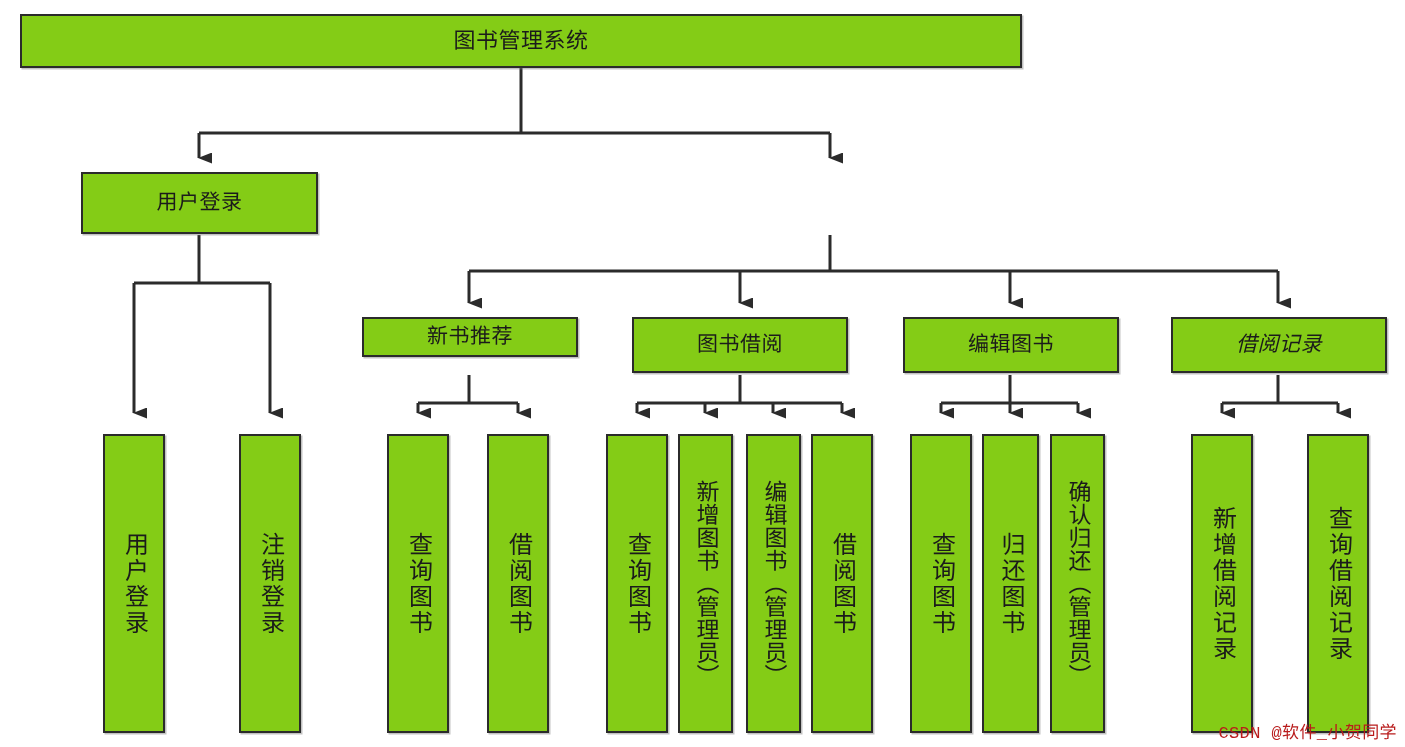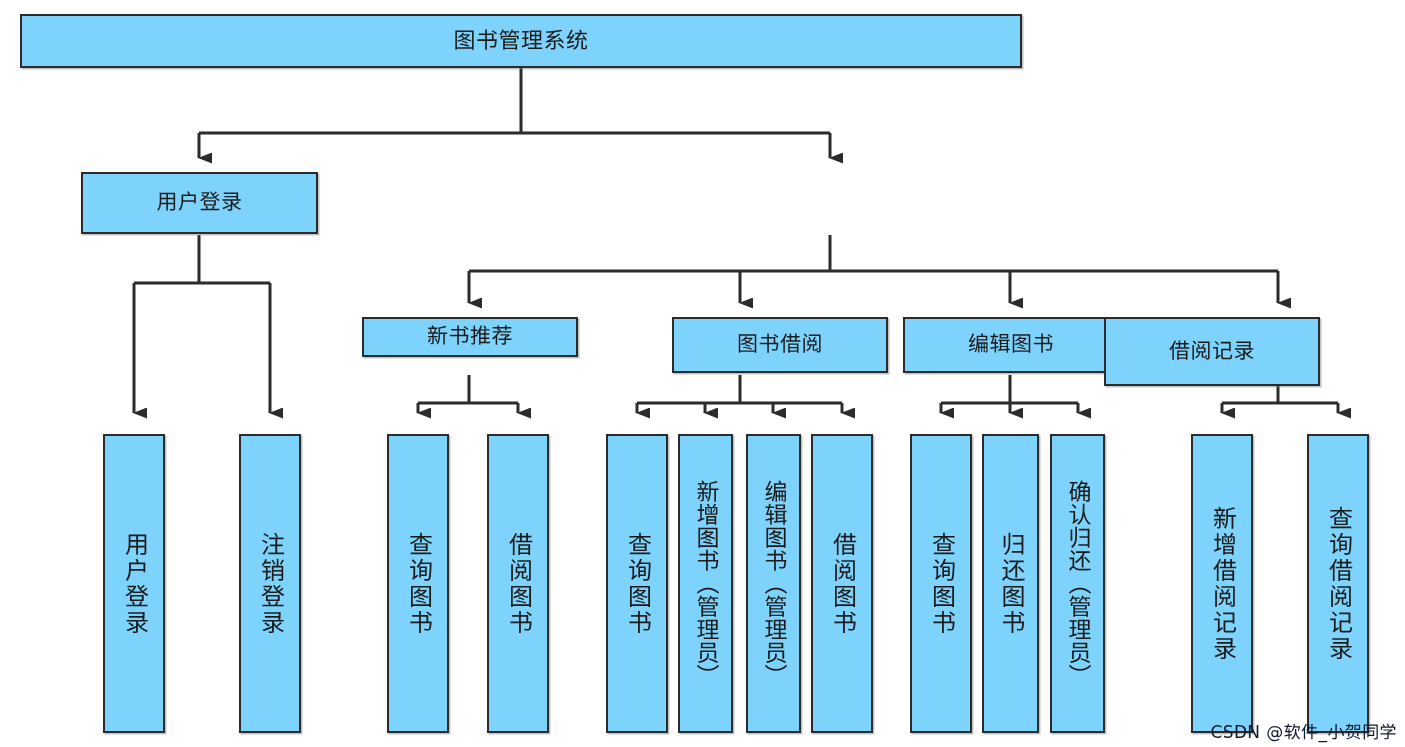--- a/index.html
+++ b/index.html
@@ -20,21 +20,21 @@
     position:absolute;
     left:0; top:0;
     width:1405px;
     height:747px;
     pointer-events:none;
   }
   
   .node{
     position:absolute;
     box-sizing:border-box;
-    background:#7dd3fc;
+    background:#84cc16;
     border:2.5px solid #2b2b2b;
     display:flex;
     align-items:center;
     justify-content:center;
     box-shadow:1.5px 1.5px 0 rgba(120,120,120,.45);
   }
   .node .label{
     color:#1b1b1b;
     text-align:center;
     line-height:1.12;
@@ -65,24 +65,25 @@
     font-size:23px;
     letter-spacing:0px;
     line-height:1.0;
   }
   
   #watermark{
     position:absolute;
     right:8px;
     bottom:4px;
     font-size:17px;
-    color:#0f172a;
+    color:#b91c1c;
     letter-spacing:.4px;
     user-select:none;
     white-space:nowrap;
+    font-family:Liberation Mono, monospace;
   }
 </style>
 </head>
 <body>
 
 <div id="canvas">
 
   <svg id="edges" viewBox="0 0 1405 747" xmlns="http://www.w3.org/2000/svg">
     <defs>
       <marker id="arrow" viewBox="0 0 12 14" refX="5.5" refY="13" markerWidth="12" markerHeight="14" orient="auto-start-reverse" markerUnits="userSpaceOnUse">
@@ -141,29 +142,29 @@
 
   <div class="node h" style="left:81px; top:172px; width:237px; height:62px;">
     <span class="label">用户登录</span>
   </div>
 
 
   <div class="node h" style="left:362px; top:317px; width:216px; height:40px;">
     <span class="label">新书推荐</span>
   </div>
 
-  <div class="node h" style="left:632px; top:317px; width:216px; height:56px;margin-left:40px;">
+  <div class="node h" style="left:632px; top:317px; width:216px; height:56px;">
     <span class="label">图书借阅</span>
   </div>
 
   <div class="node h" style="left:903px; top:317px; width:216px; height:56px;">
     <span class="label">编辑图书</span>
   </div>
 
-  <div class="node h" style="left:1104px; top:317px; width:216px; height:69px;">
+  <div class="node h" style="left:1171px; top:317px; width:216px; height:56px;font-style:italic;">
     <span class="label">借阅记录</span>
   </div>
 
   <div class="node v" style="left:103px; top:434px; width:62px; height:299px;">
     <span class="label">用户登录</span>
   </div>
 
   <div class="node v" style="left:239px; top:434px; width:62px; height:299px;">
     <span class="label">注销登录</span>
   </div>

